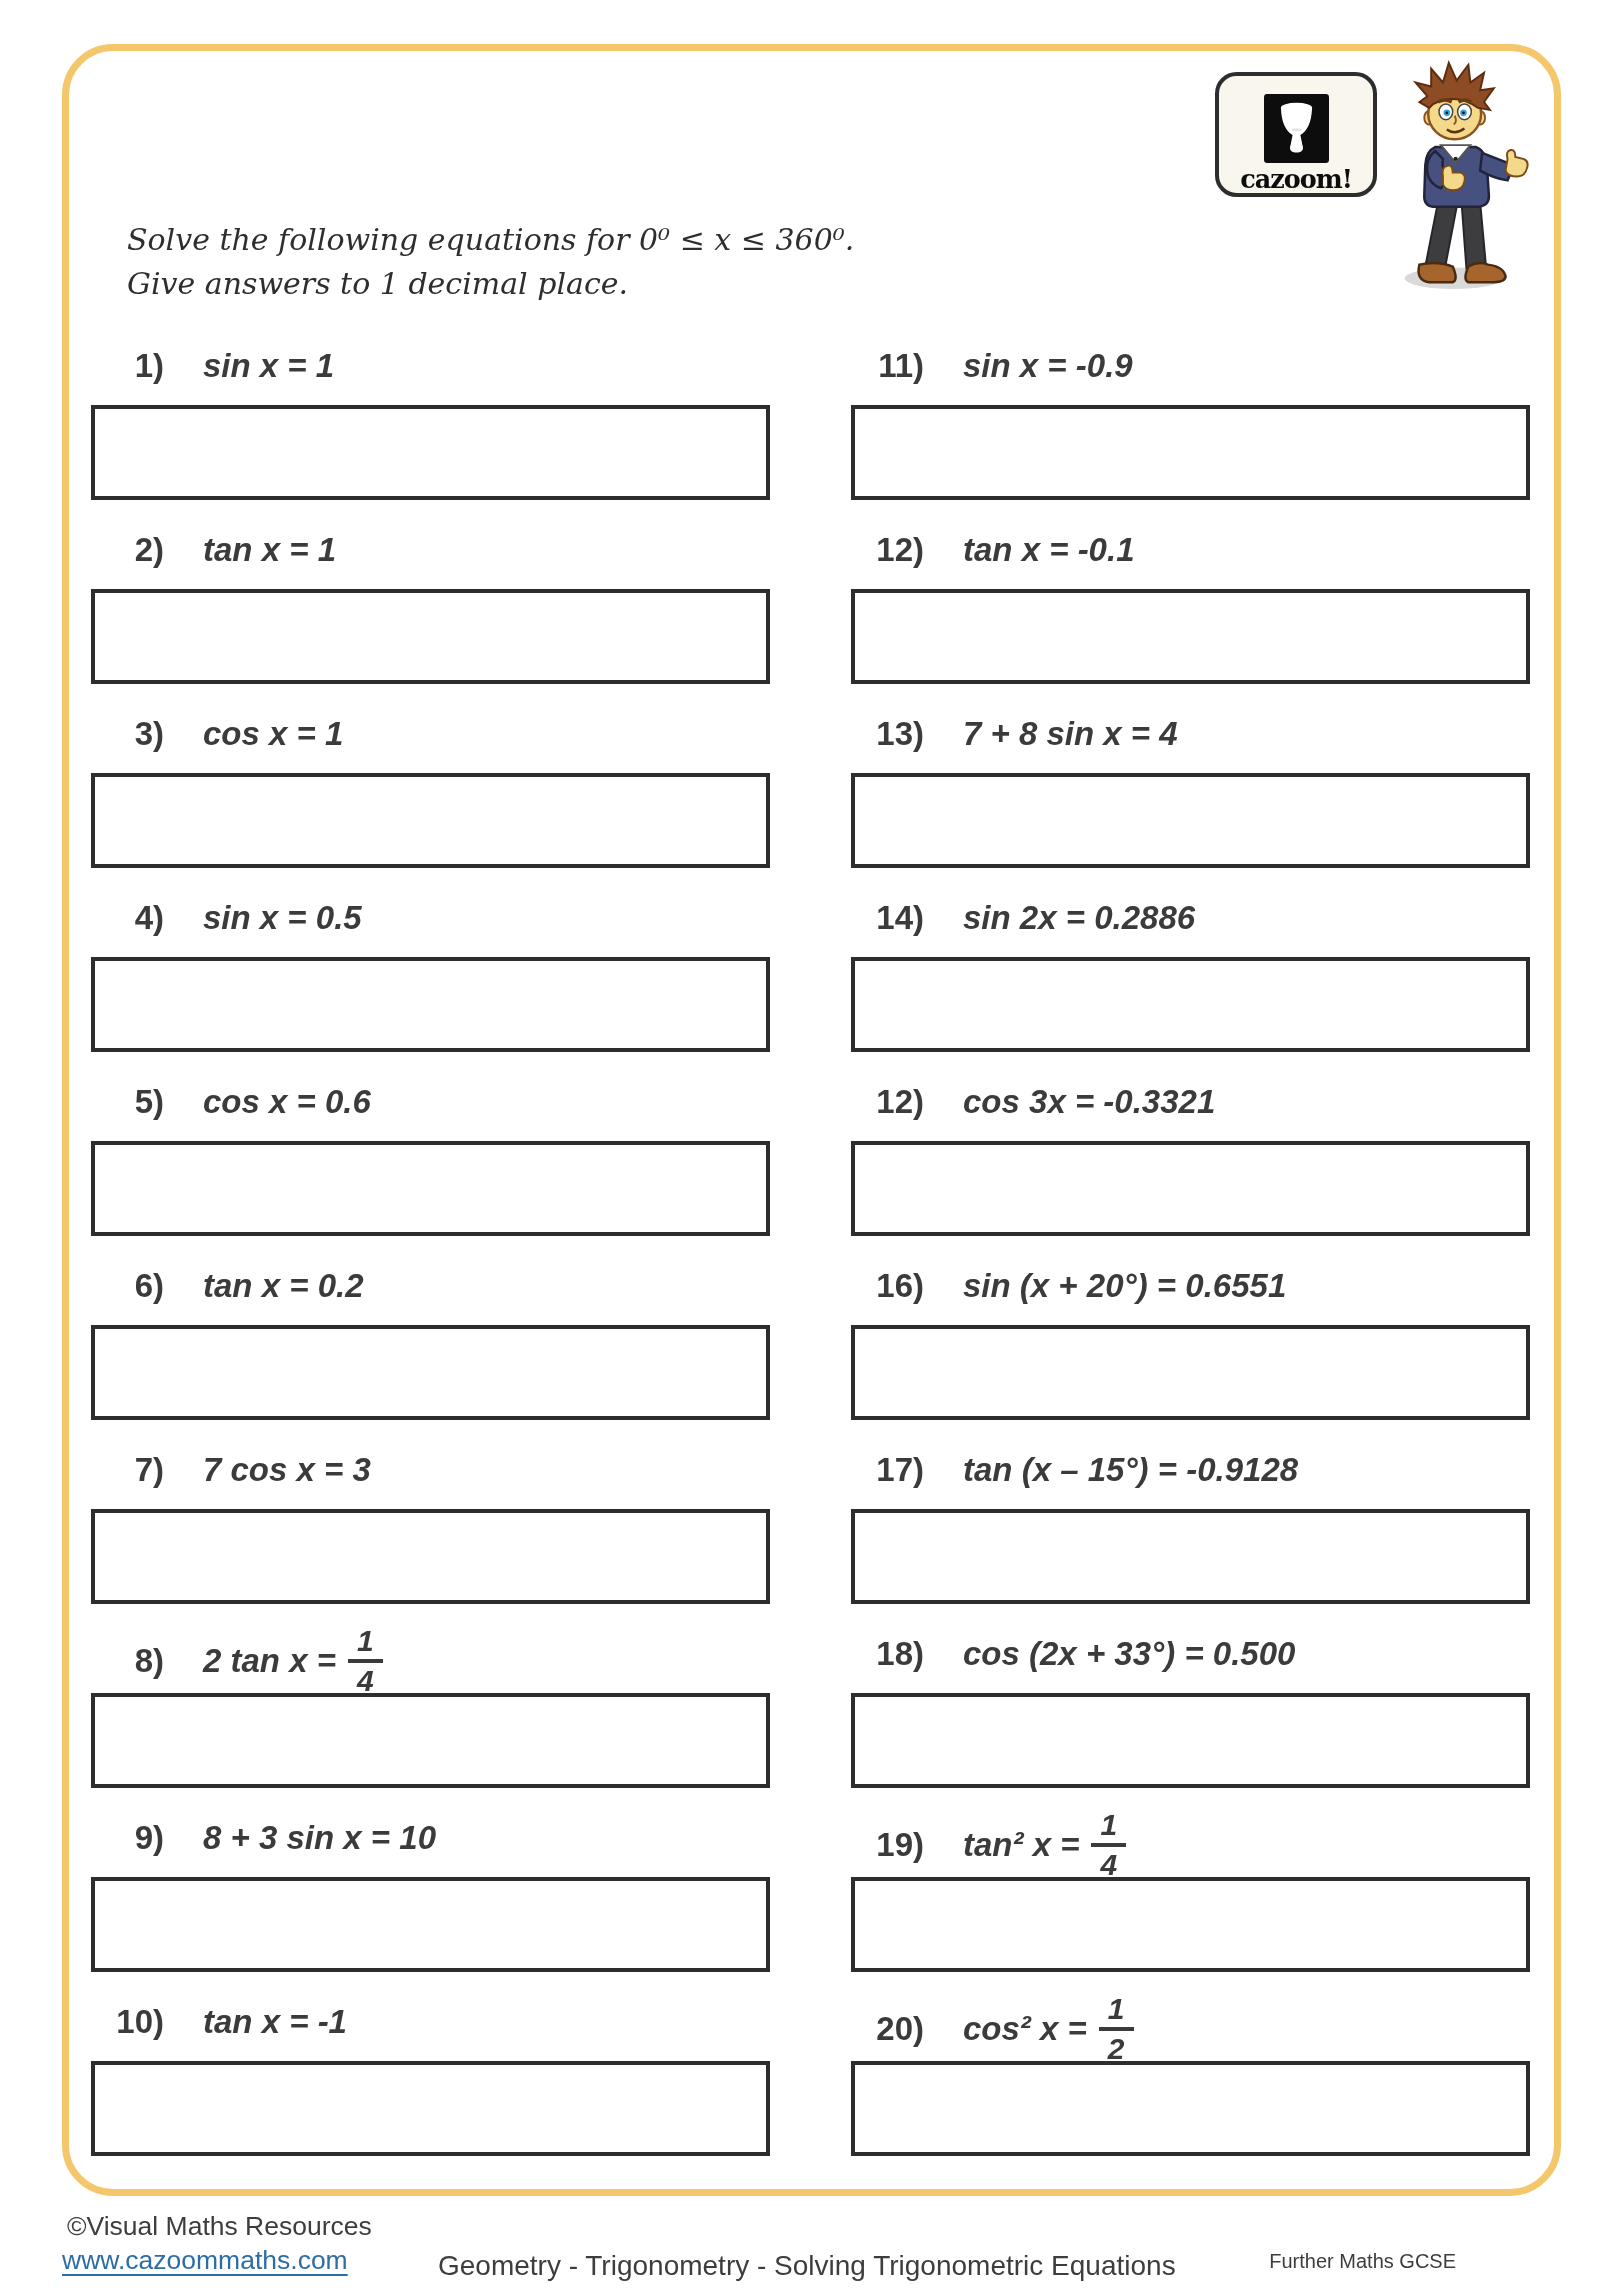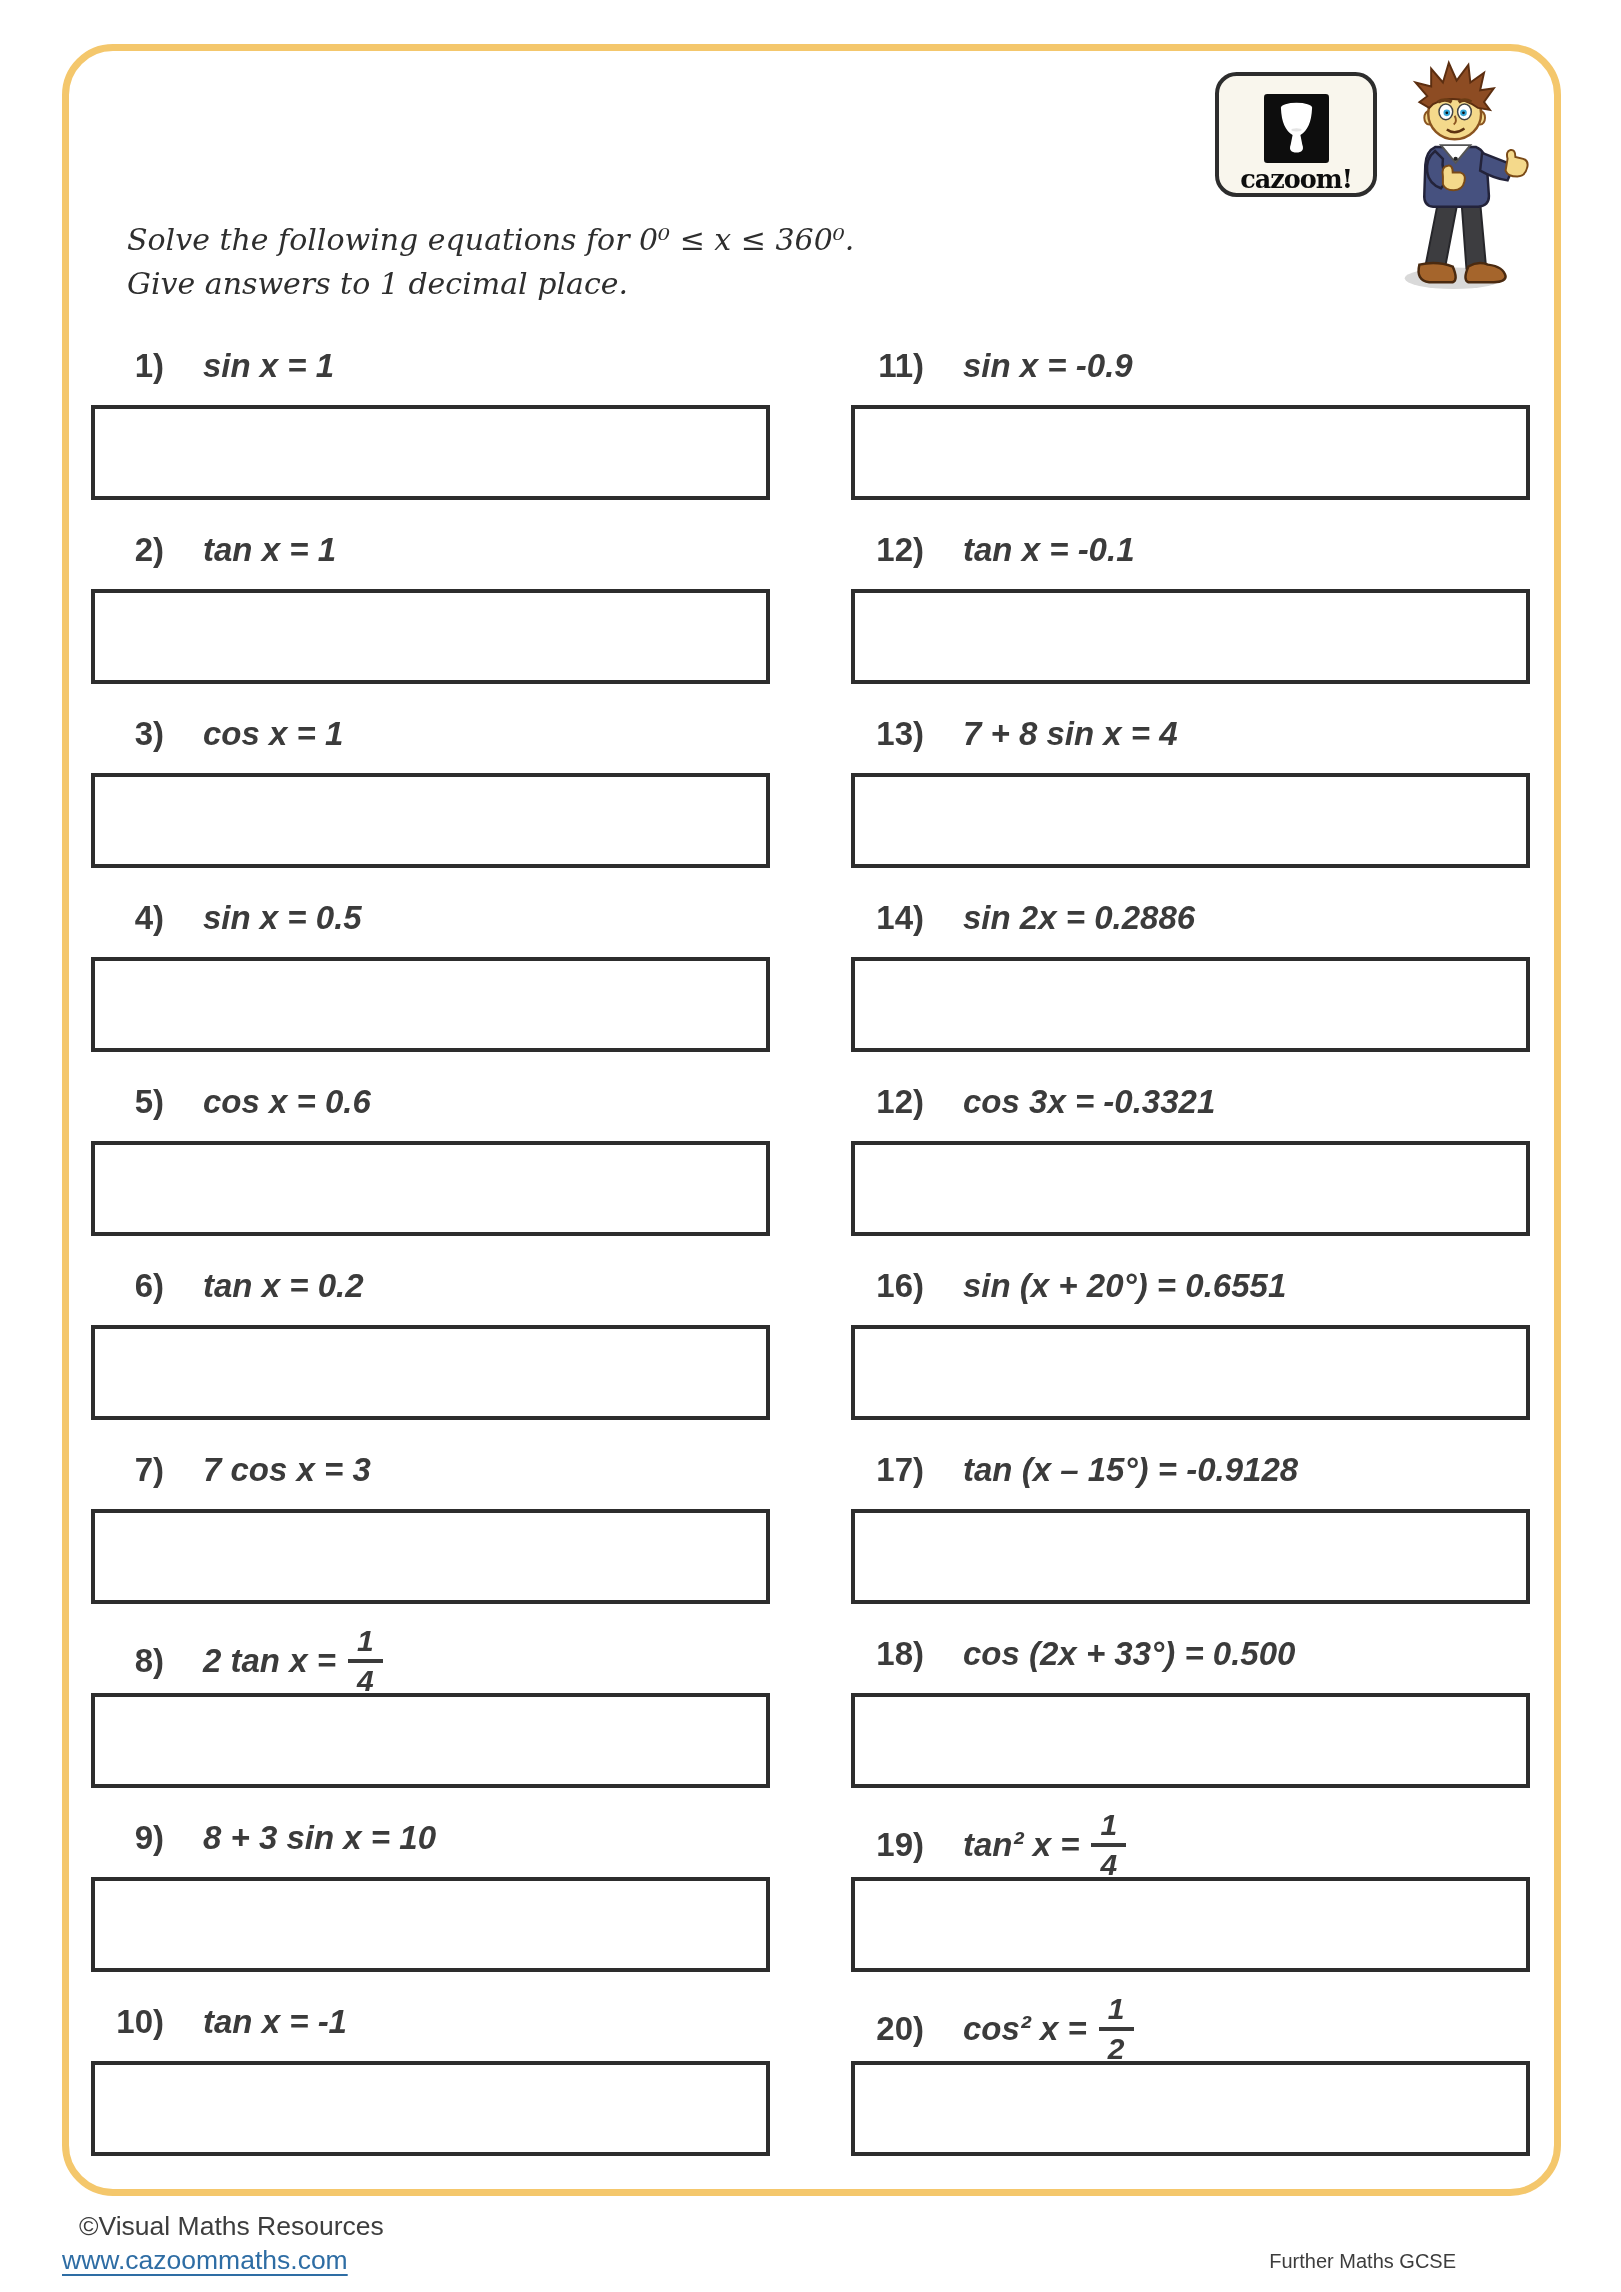--- a/index.html
+++ b/index.html
@@ -41,21 +41,21 @@
   .q-label{height:88px;display:flex;align-items:flex-end;padding-bottom:19.6px;
     font-size:33px;font-weight:700;color:var(--text);}
   .q-label.has-frac{align-items:center;padding-bottom:0;padding-top:23.5px;}
   .q-num{flex:none;width:73px;text-align:right;}
   .q-eq{margin-left:39px;display:flex;align-items:center;font-style:italic;}
   .frac{display:inline-flex;flex-direction:column;align-items:center;margin-left:11.8px;}
   .frac .fnum,.frac .fden{font-size:30px;line-height:1.05;}
   .frac .fbar{width:35px;height:3.9px;background:var(--text);margin:2px 0;}
   .answer-box{width:100%;height:95px;border:4.9px solid var(--ink);background:#ffffff;}
 
-  .footer-copyright{position:absolute;left:79px;top:2211px;font-size:26.5px;color:#3d3d3d;text-align:center;}
+  .footer-copyright{position:absolute;left:67px;top:2211px;font-size:26.5px;color:#3d3d3d;text-align:center;}
   .footer-link{position:absolute;left:62px;top:2245px;font-size:26.5px;color:var(--link);
     text-decoration:underline;text-underline-offset:4.9px;cursor:pointer;}
   .footer-center{position:absolute;left:438px;top:2250px;font-size:28px;color:#3d3d3d;}
   .footer-right{position:absolute;right:165px;top:2250px;font-size:20px;color:#3d3d3d;}
 </style>
 </head>
 <body>
 
 <div id="page">
 
@@ -305,16 +305,17 @@
               <span class="fden">2</span>
             </span>
           </span>
         </div>
         <div class="answer-box"></div>
       </div>
     </div>
 
   <div class="footer-copyright">©Visual Maths Resources</div>
   <a class="footer-link">www.cazoommaths.com</a>
+  <div class="footer-center">Geometry - Trigonometry - Solving Trigonometric Equations</div>
   <div class="footer-right">Further Maths GCSE</div>
 
 </div>
 
 
 </body></html>

